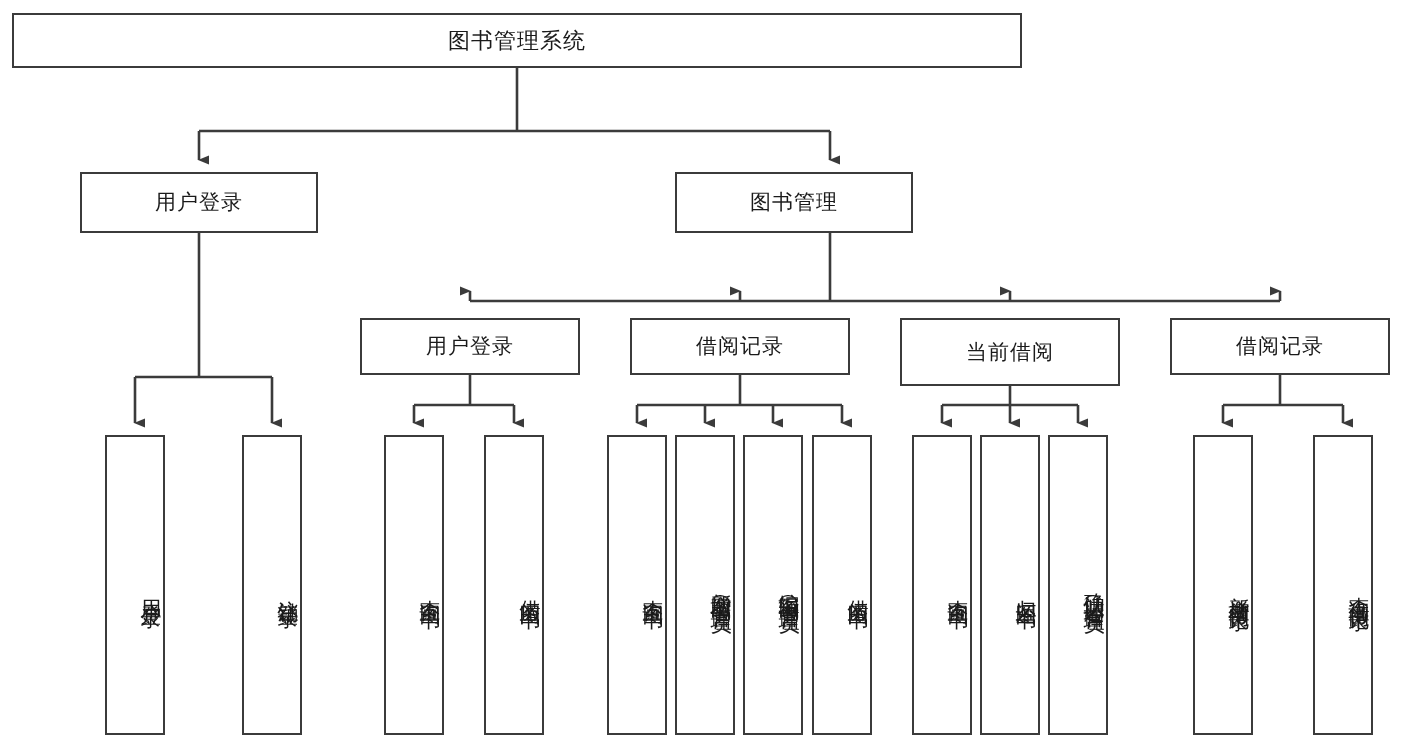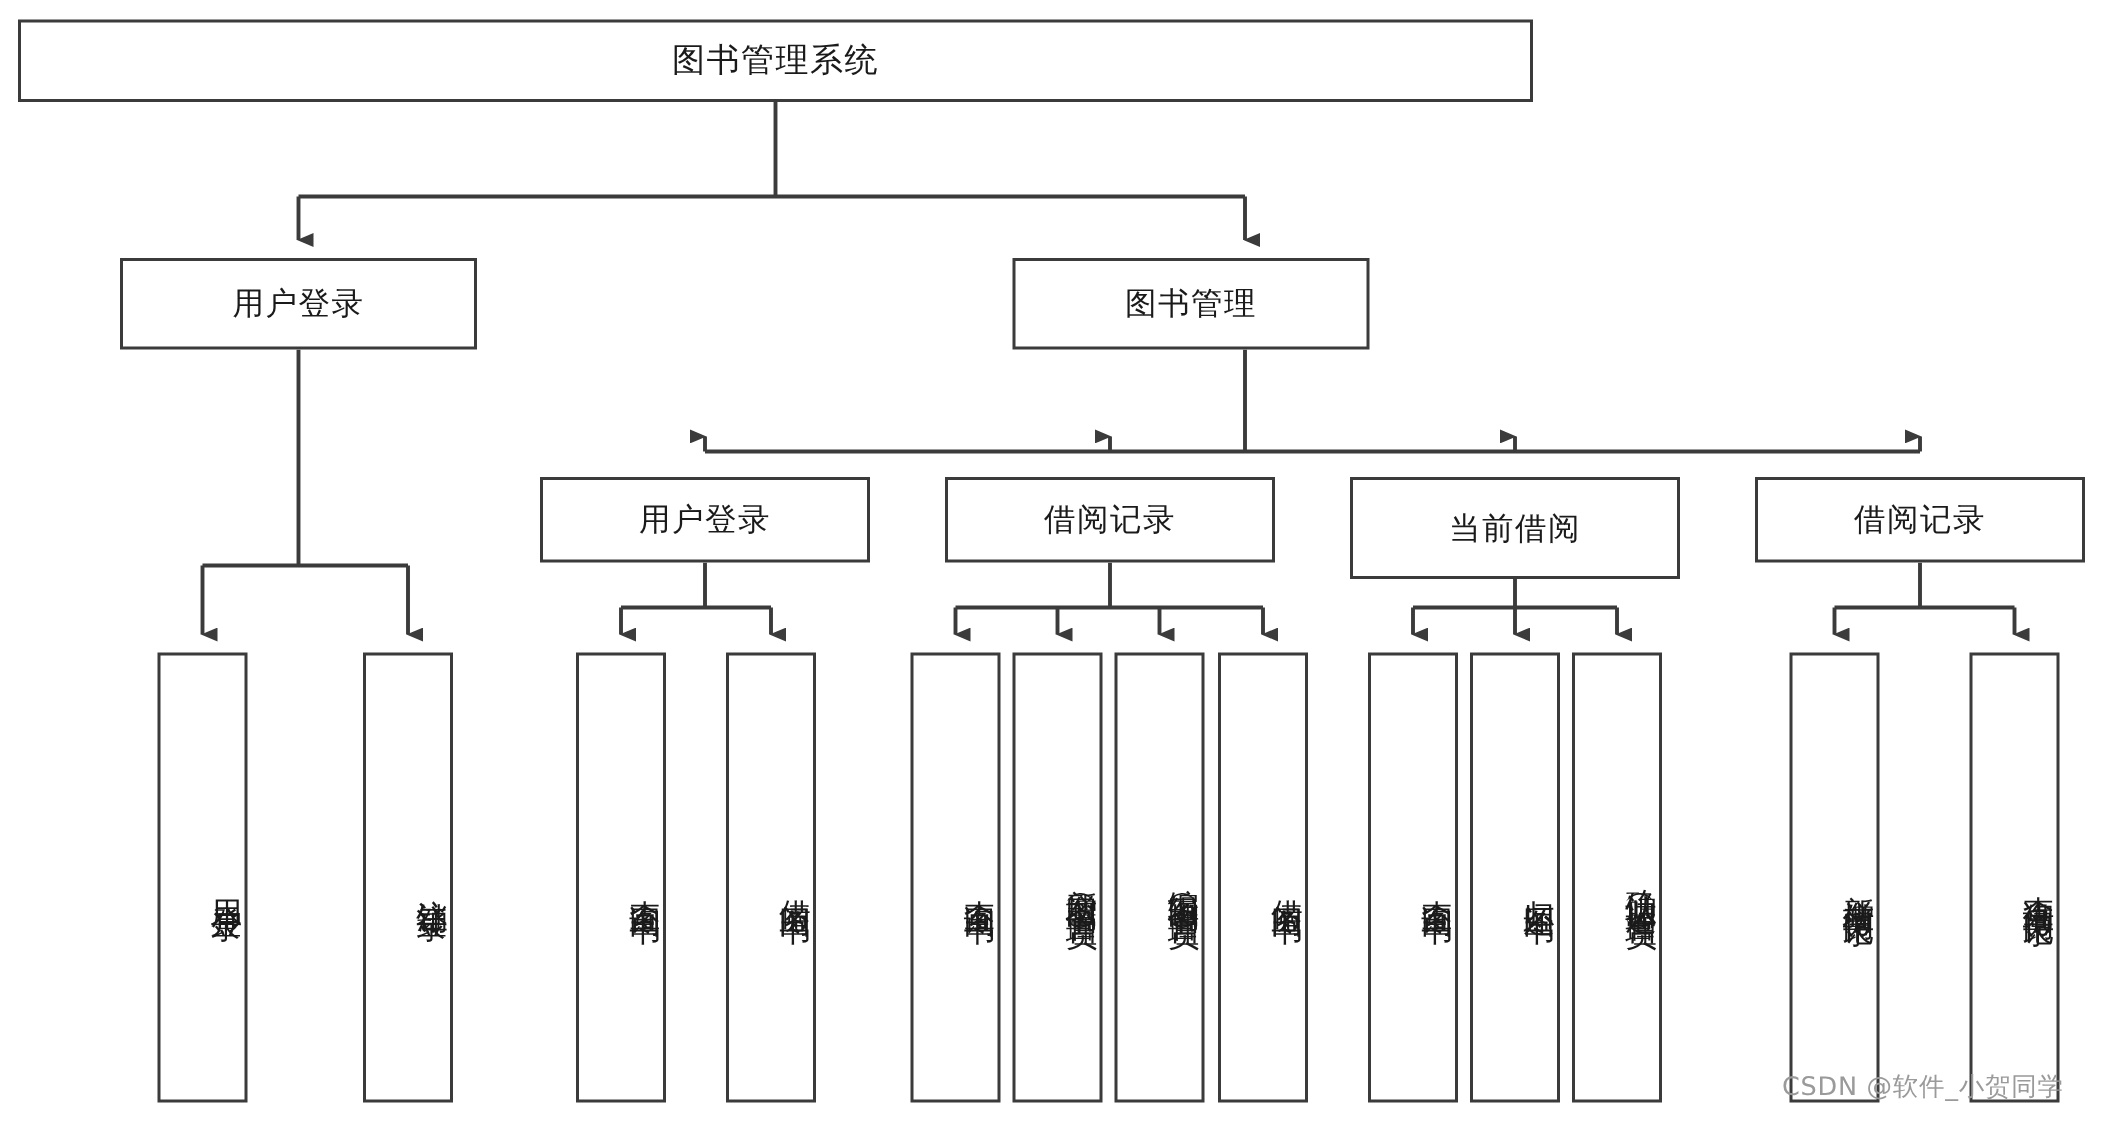--- a/index.html
+++ b/index.html
@@ -185,15 +185,14 @@
     <span>确认归还（管理员）</span>
   </div>
 
   <div class="node vert" style="left:1193px; top:435px; width:60px; height:300px;">
     <span>新增借阅记录</span>
   </div>
   <div class="node vert" style="left:1313px; top:435px; width:60px; height:300px;">
     <span>查询借阅记录</span>
   </div>
 
-  <div class="watermark">CSDN @软件_小贺同学</div>
 
 </div>
 
 </body></html>

